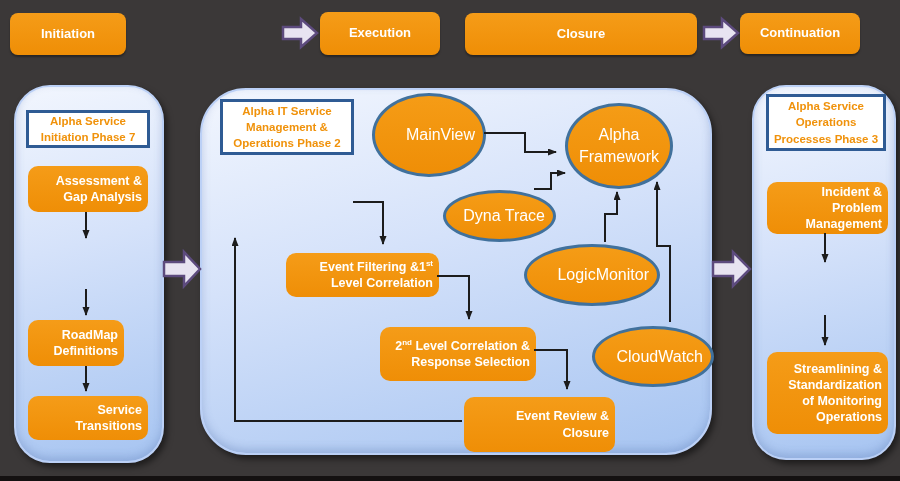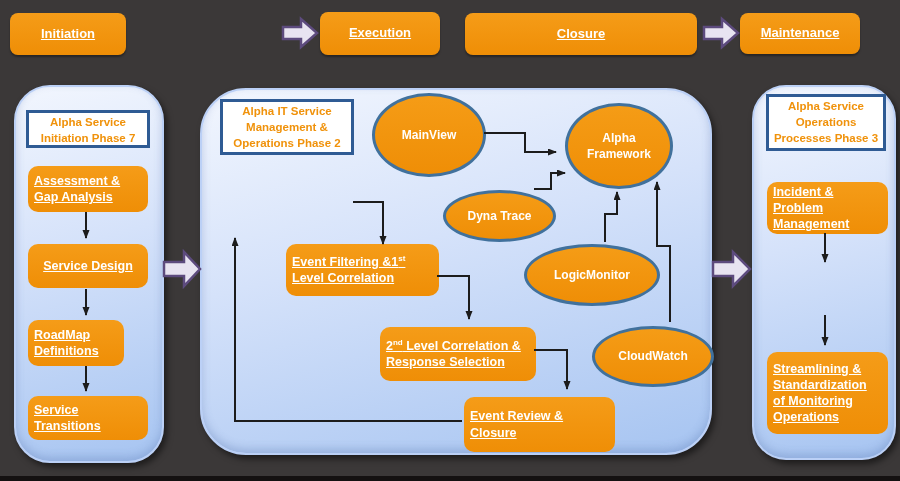--- a/index.html
+++ b/index.html
@@ -4,41 +4,41 @@
 <style>
   html,body{margin:0;padding:0;}
   body{font-family:"Liberation Sans",sans-serif;}
   .stage{
     position:relative;width:900px;height:481px;overflow:hidden;
     background:#3B3838;
   }
   .bottom-strip{position:absolute;left:0;right:0;bottom:0;height:5px;background:#141111;}
   .obox{
     position:absolute;display:flex;align-items:center;justify-content:center;
-    text-align:left;box-sizing:border-box;color:#fff;font-weight:700;
+    text-align:right;box-sizing:border-box;color:#fff;font-weight:700;
     background:linear-gradient(180deg,#F59C18 0%,#EF8E06 100%);
-    border-radius:10px;padding:2px 6px;line-height:1.3;text-decoration:underline;
+    border-radius:10px;padding:2px 6px;line-height:1.3;
   }
   .stage-box{font-size:13px;border-radius:8px;box-shadow:0 2px 2px rgba(0,0,0,.35);}
   .panel{
     position:absolute;box-sizing:border-box;
     background:linear-gradient(165deg,#F2F6FE 0%,#D5E2FA 42%,#A6C4F1 100%);
     border:2px solid #BBD0F6;
     box-shadow:3px 4px 6px rgba(0,0,0,.5), inset 0 -4px 8px rgba(80,110,170,.30);
   }
   .ptitle{
-    position:absolute;display:flex;align-items:flex-start;justify-content:center;
+    position:absolute;display:flex;align-items:center;justify-content:center;
     text-align:center;box-sizing:border-box;background:#FFFFFF;
     border:3px solid #2F5B94;color:#F0920B;font-weight:700;font-size:11.5px;
     line-height:1.4;padding:1px 4px;
   }
   .node{font-size:12.5px;}
   .ellipse{
-    position:absolute;display:flex;align-items:center;justify-content:center;
-    text-align:center;box-sizing:border-box;color:#fff;font-weight:700;font-size:12px;
+    position:absolute;display:flex;align-items:center;justify-content:flex-end;
+    text-align:center;box-sizing:border-box;color:#fff;font-weight:400;font-size:16px;
     background:linear-gradient(180deg,#F59C16 0%,#EF8E06 100%);
     border:3px solid #41719C;border-radius:50%;line-height:1.35;padding:4px 8px;
   }
   sup{font-size:8px;line-height:0;vertical-align:super;}
   svg.overlay{position:absolute;left:0;top:0;pointer-events:none;}
   .overlay path.conn{fill:none;stroke:#1C1C1C;stroke-width:2;}
   .overlay polygon.block{fill:#E8E4F1;stroke:#5D4B7E;stroke-width:2.5;stroke-linejoin:miter;}
 </style>
 </head>
 <body>
@@ -48,48 +48,45 @@
   <div class="obox stage-box" style="left:10px;top:13px;width:116px;height:42px">
     <span>Initiation</span>
   </div>
   <div class="obox stage-box" style="left:465px;top:13px;width:232px;height:42px">
     <span>Closure</span>
   </div>
   <div class="obox stage-box" style="left:320px;top:12px;width:120px;height:43px">
     <span>Execution</span>
   </div>
   <div class="obox stage-box" style="left:740px;top:13px;width:120px;height:41px">
-    <span>Maintenance</span>
+    <span>Continuation</span>
   </div>
 
   <div class="panel" style="left:14px;top:85px;width:150px;height:378px;border-radius:36px">
     <div class="ptitle" style="left:10px;top:23px;width:124px;height:38px">
       <span>Alpha Service Initiation Phase 7</span>
     </div>
     <div class="obox node" style="left:12px;top:79px;width:120px;height:46px">
       <span>Assessment &amp; Gap Analysis</span>
-    </div>
-    <div class="obox node" style="left:12px;top:157px;width:120px;height:44px">
-      <span>Service Design</span>
     </div>
     <div class="obox node" style="left:12px;top:233px;width:96px;height:46px">
       <span>RoadMap Definitions</span>
     </div>
     <div class="obox node" style="left:12px;top:309px;width:120px;height:44px">
       <span>Service Transitions</span>
     </div>
   </div>
 
   <div class="panel" style="left:200px;top:88px;width:512px;height:367px;border-radius:46px">
     <div class="ptitle" style="left:18px;top:9px;width:134px;height:56px">
       <span>Alpha IT Service Management &amp; Operations Phase 2</span>
     </div>
 
 
-    <div class="obox node" style="left:84px;top:154px;width:153px;height:52px">
+    <div class="obox node" style="left:84px;top:163px;width:153px;height:44px">
       <span><span>Event Filtering &amp;1</span><sup>st</sup><span> Level Correlation</span></span>
     </div>
 
     <div class="obox node" style="left:178px;top:237px;width:156px;height:54px">
       <span><span>2</span><sup>nd</sup><span> Level Correlation &amp; Response Selection</span></span>
     </div>
 
     <div class="obox node" style="left:262px;top:307px;width:151px;height:55px">
       <span>Event Review &amp; Closure</span>
     </div>

